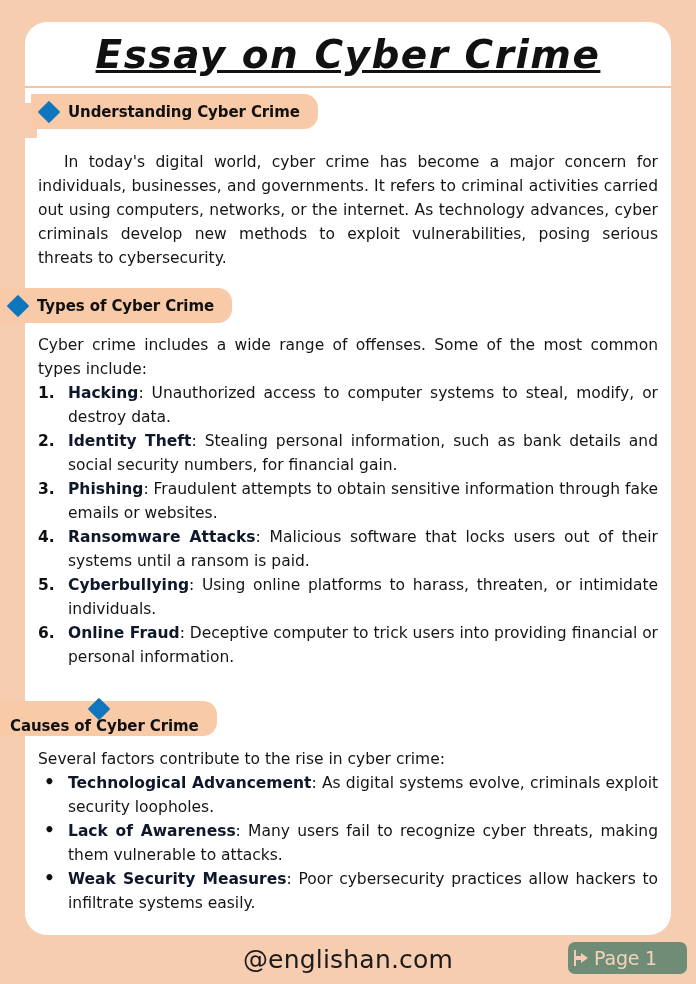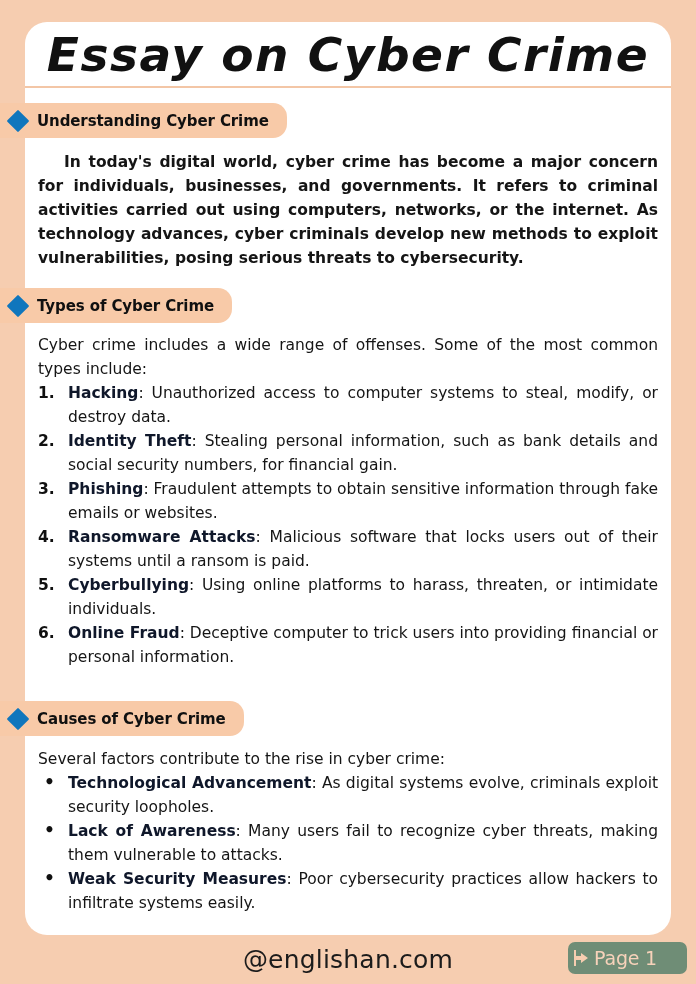--- a/index.html
+++ b/index.html
@@ -41,24 +41,25 @@
     width: 646px;
     height: 64px;
     display: flex;
     align-items: center;
     justify-content: center;
   }
   .doc-title {
     font-family: "DejaVu Sans", sans-serif;
     font-style: italic;
     font-weight: 700;
-    font-size: 47px;
+    font-size: 39px;
     letter-spacing: 1.5px;
     color: #111111;
     white-space: nowrap;
+    text-decoration: underline;
   }
   .title-rule {
     position: absolute;
     left: 25px;
     top: 86px;
     width: 646px;
     height: 1.5px;
     background: #f3c6a6;
   }
 
@@ -111,21 +112,20 @@
     line-height: 24px;
     color: #151515;
     text-align: justify;
     text-justify: inter-word;
   }
   .body-block p {
     margin: 0;
   }
   .indent {
     text-indent: 26px;
-    font-weight: bold;
   }
 
   
   ol.num-list, ul.bullet-list {
     margin: 0;
     padding: 0;
     list-style: none;
   }
   ol.num-list > li, ul.bullet-list > li {
     position: relative;
@@ -212,21 +212,21 @@
 <div id="page">
 
   <div class="sheet"></div>
 
   <div class="title-zone">
     <div class="doc-title">Essay on Cyber Crime</div>
   </div>
   <div class="title-rule"></div>
 
   <div class="tab-notch" style="top:103px; width:12px;"></div>
-  <div class="tab" style="top:103px;">
+  <div class="tab" style="top:94px;margin-left:31px;">
     <span class="diamond"></span>
     <span class="tab-label">Understanding Cyber Crime</span>
   </div>
 
   <div class="body-block" style="top:150px;">
     <p class="indent">In today's digital world, cyber crime has become a major concern for individuals, businesses, and governments. It refers to criminal activities carried out using computers, networks, or the internet. As technology advances, cyber criminals develop new methods to exploit vulnerabilities, posing serious threats to cybersecurity.</p>
   </div>
 
   <div class="tab-notch" style="top:288px; width:12px;"></div>
   <div class="tab" style="top:288px;">
@@ -252,21 +252,21 @@
       <li>
         <span class="marker">5.</span><span class="term">Cyberbullying</span><span>: Using online platforms to harass, threaten, or intimidate individuals.</span>
       </li>
       <li>
         <span class="marker">6.</span><span class="term">Online Fraud</span><span>: Deceptive computer to trick users into providing financial or personal information.</span>
       </li>
     </ol>
   </div>
 
   <div class="tab-notch" style="top:701px; width:12px;"></div>
-  <div class="tab" style="top:701px;">
+  <div class="tab" style="top:701px;flex-direction:column;">
     <span class="diamond"></span>
     <span class="tab-label">Causes of Cyber Crime</span>
   </div>
 
   <div class="body-block" style="top:747px;">
     <p>Several factors contribute to the rise in cyber crime:</p>
     <ul class="bullet-list">
       <li>
         <span class="marker">•</span><span class="term">Technological Advancement</span><span>: As digital systems evolve, criminals exploit security loopholes.</span>
       </li>

